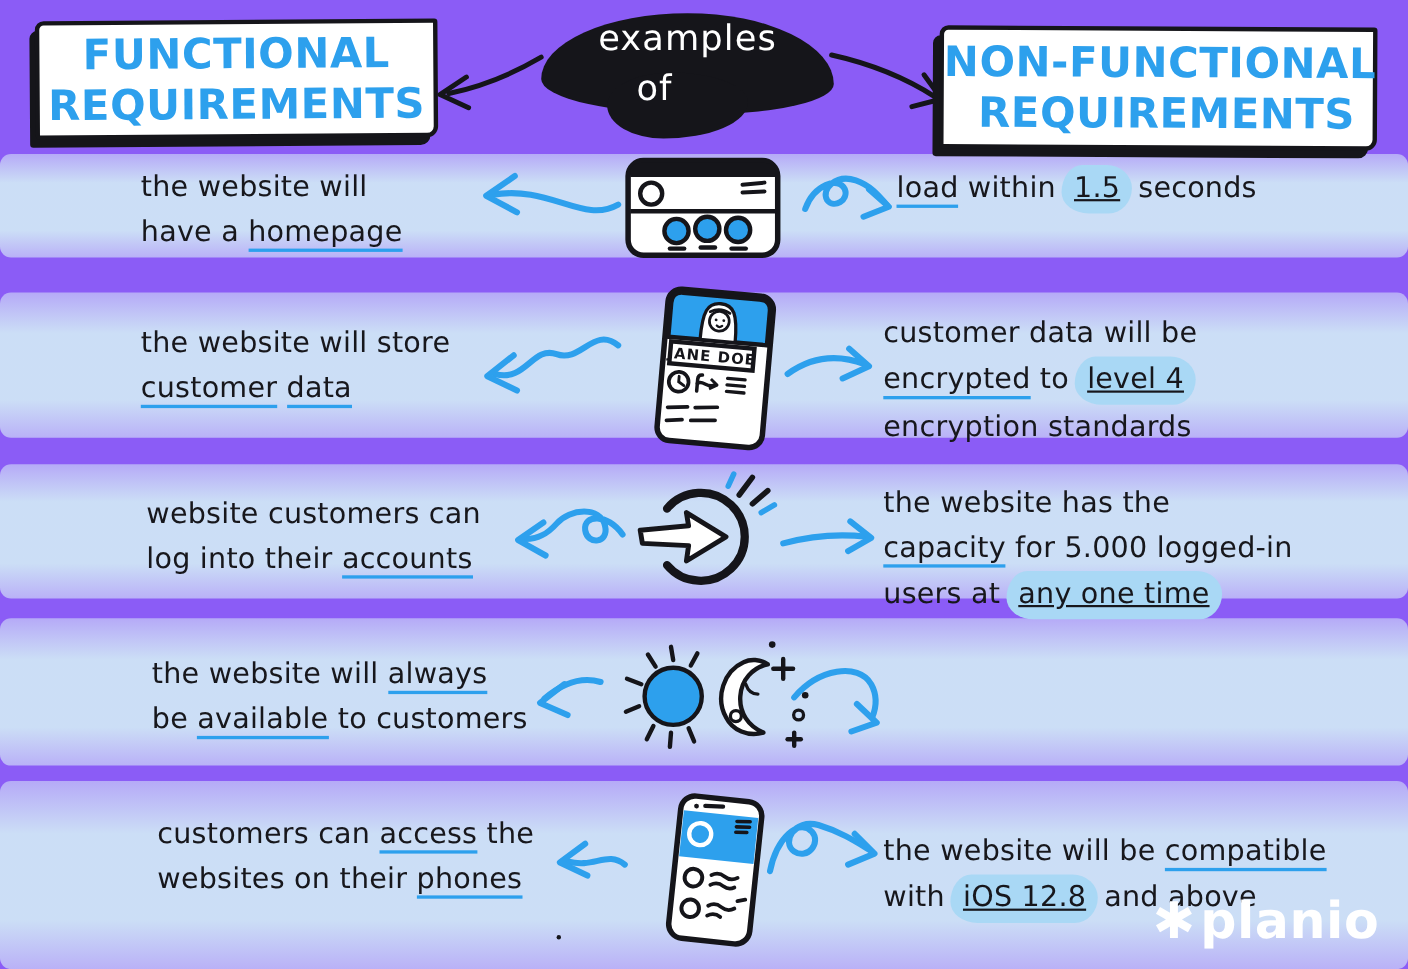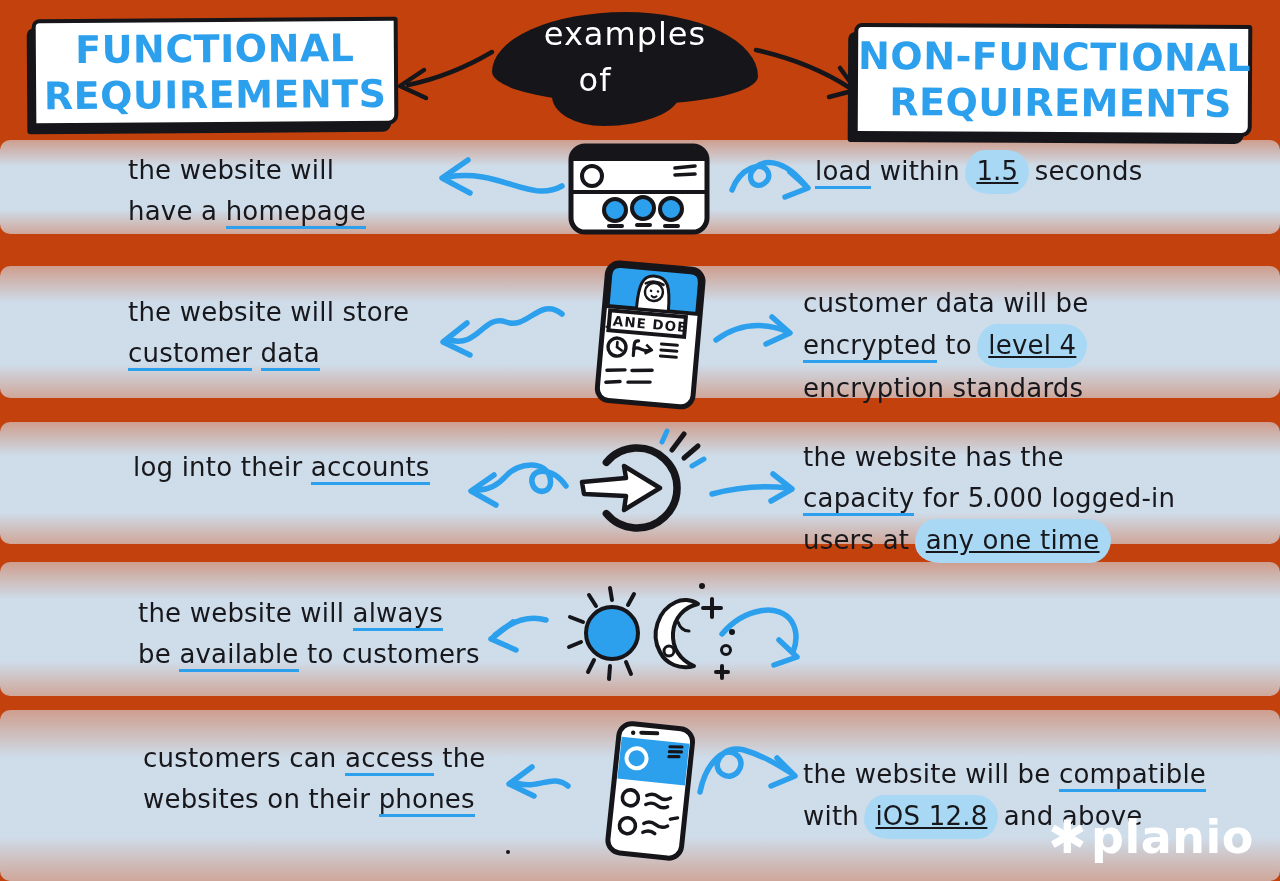--- a/index.html
+++ b/index.html
@@ -1,19 +1,19 @@
 <!DOCTYPE html>
 <html style="--accent: #2da0ed; --highlight: #a9d8f5; --stripe: #d4e8f7; --ink: #17171c;"><head>
 <meta charset="utf-8">
 <style>
   html,body{margin:0;padding:0;background:#fff;}
   .canvas{
     position:relative;width:1280px;height:881px;overflow:hidden;
     font-family:"DejaVu Sans",sans-serif;color:var(--ink,#17171c);
-    background:#c2410c;
+    background:#8b5cf6;
   }
   
   .stripe{
     position:absolute;left:0;width:1280px;border-radius:10px;
     background:linear-gradient(180deg, rgba(216,234,248,.55), rgba(207,229,246,.95) 28%, rgba(207,229,246,.95) 74%, rgba(216,234,248,.6));
   }
   
   .hbox{
     position:absolute;background:#fff;border:4px solid #15151a;
     border-radius:8px 3px 10px 4px;display:flex;flex-direction:column;justify-content:center;
@@ -188,20 +188,21 @@
       </g>
     </g>
   </svg>
   <div class="htext" style="left:803px;top:283px">
       <div class="tline"><span>customer data will be</span></div>
       <div class="tline"><span class="seg-u">encrypted</span><span> to </span><span class="seg-h">level 4</span></div>
       <div class="tline"><span>encryption standards</span></div>
     </div>
 
   <div class="htext" style="left:133px;top:447px">
+      <div class="tline"><span>website customers can</span></div>
       <div class="tline"><span>log into their </span><span class="seg-u">accounts</span></div>
     </div>
   <svg class="icon" style="left:572px;top:428px" width="136" height="122" viewBox="0 0 136 122">
     <path d="M 34.4 34.3 A 40 40 0 1 1 34.4 85.7" fill="none" stroke="#15151a" stroke-width="7.5" stroke-linecap="round"></path>
     <path d="M 10 54 L 54 50 L 52 38 L 88 60 L 52 82 L 54 68 L 12 66 Z" fill="#fff" stroke="#15151a" stroke-width="4.5" stroke-linejoin="round"></path>
     <g stroke-linecap="round" stroke-width="5" fill="none">
       <line x1="100" y1="22" x2="112" y2="6" stroke="#15151a"></line>
       <line x1="112" y1="30" x2="126" y2="18" stroke="#15151a"></line>
       <line x1="90" y1="14" x2="95" y2="3" stroke="var(--accent)"></line>
       <line x1="120" y1="38" x2="132" y2="31" stroke="var(--accent)"></line>

